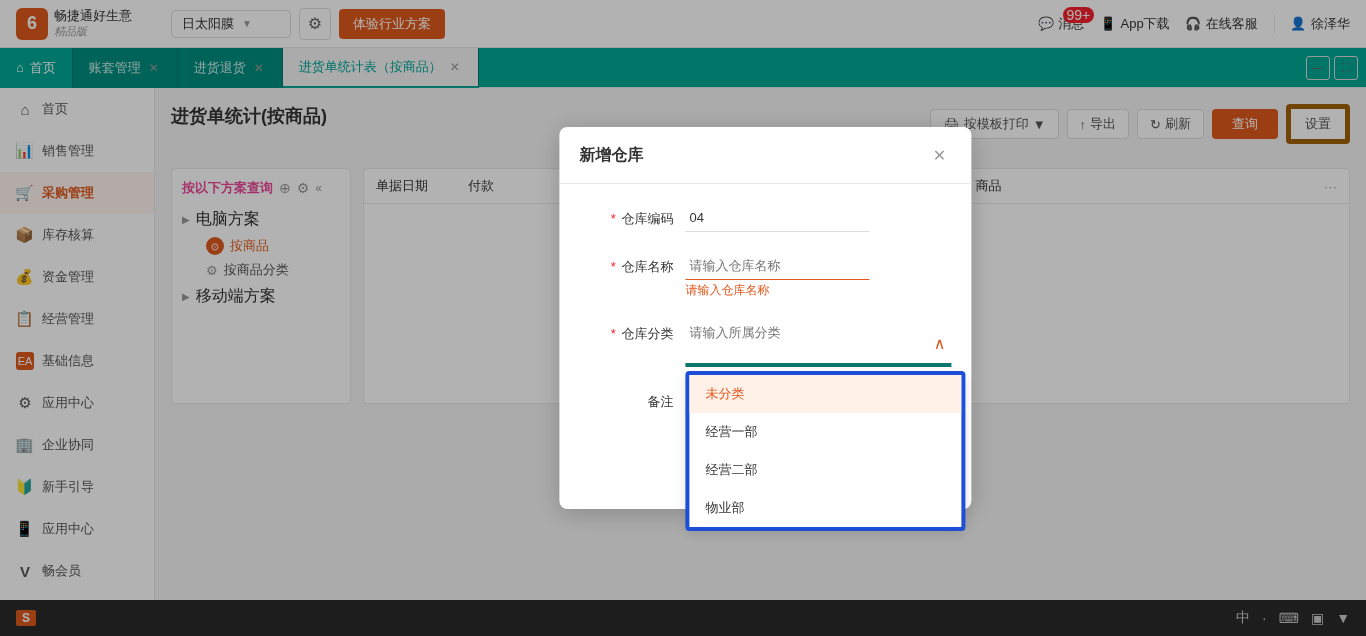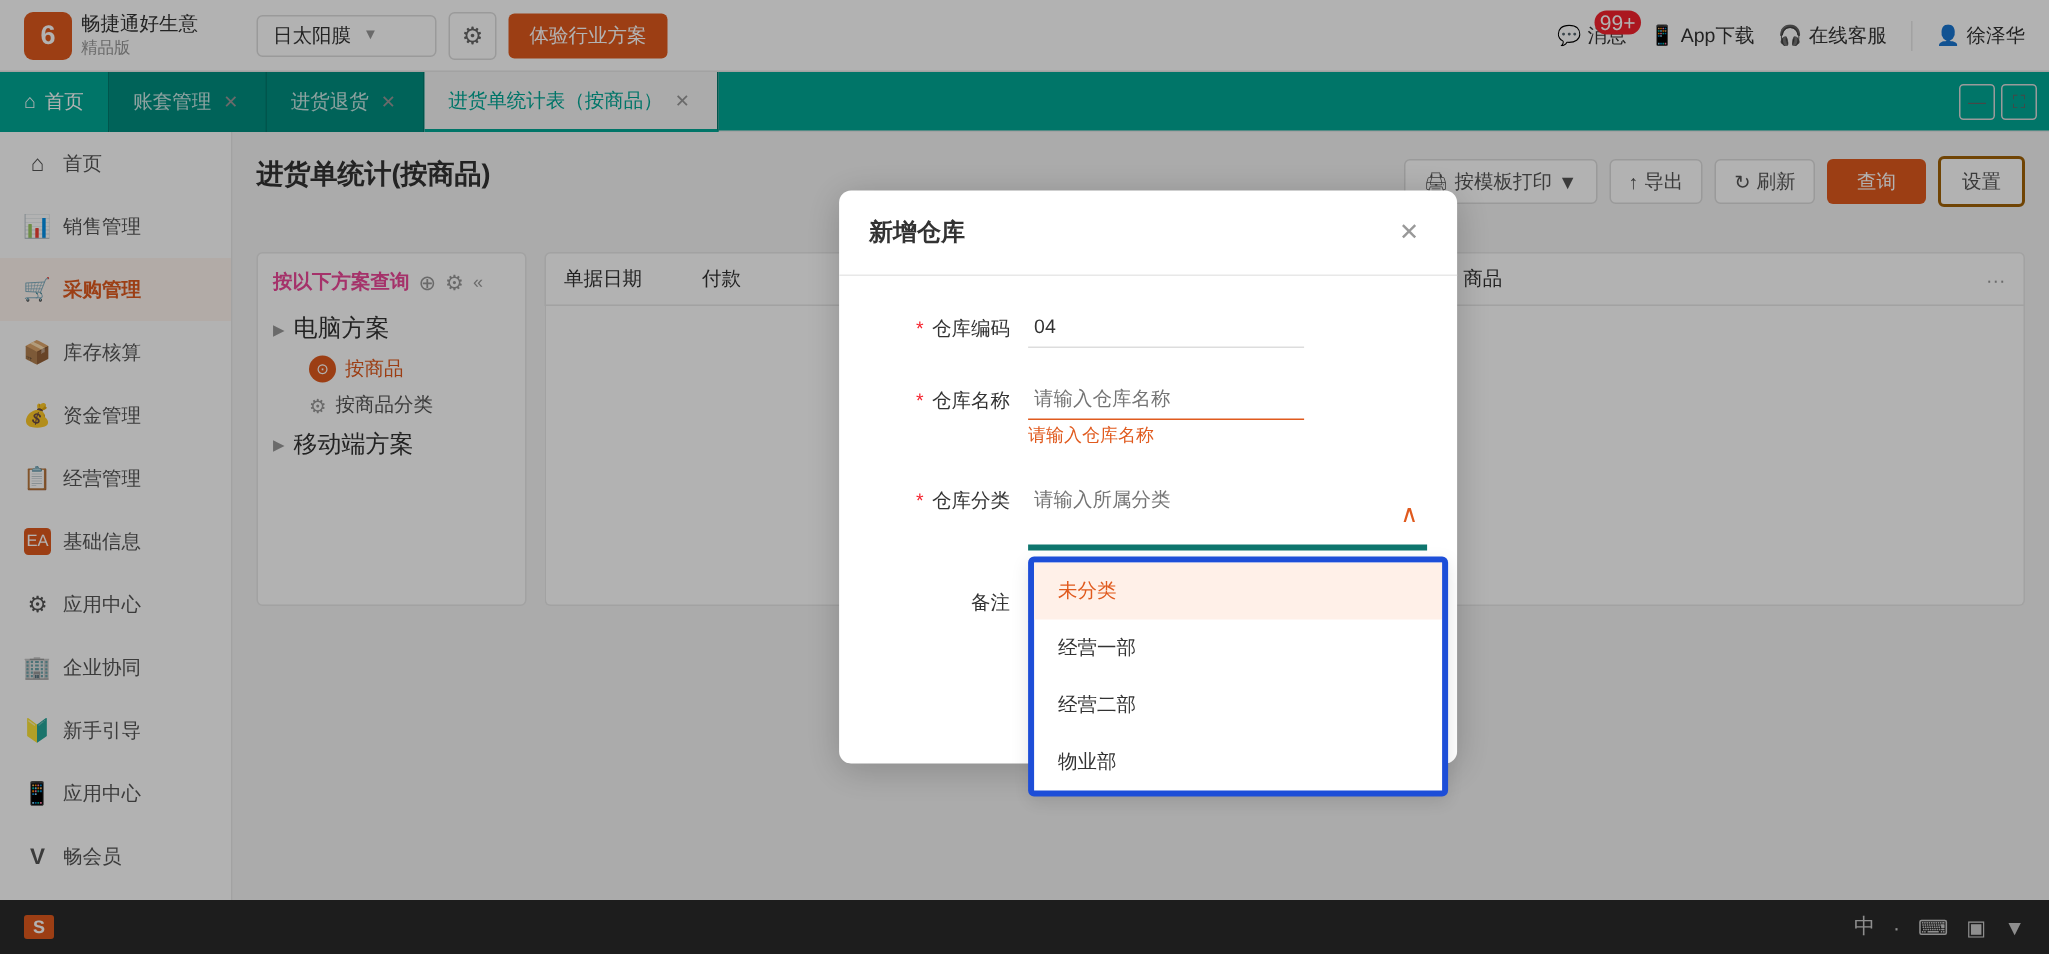--- a/index.html
+++ b/index.html
@@ -24,21 +24,21 @@
     }
     .logo-icon {
       width: 32px; height: 32px;
       background: #e05a1e;
       border-radius: 6px;
       display: flex; align-items: center; justify-content: center;
       color: #fff; font-size: 18px; font-weight: bold;
       margin-right: 6px;
     }
     .logo-text { font-size: 13px; color: #333; line-height: 1.3; }
-    .logo-sub { font-size: 11px; color: #999; }
+    .logo-sub { font-size: 11px; color: #999; font-style: italic; }
     .header-middle {
       flex: 1;
       display: flex;
       align-items: center;
       gap: 8px;
     }
     .store-selector {
       display: flex; align-items: center;
       border: 1px solid #ddd; border-radius: 4px;
       padding: 4px 10px; font-size: 13px; color: #333;
@@ -164,21 +164,21 @@
       border: 1px solid #ddd; border-radius: 4px;
       padding: 5px 12px; font-size: 13px; cursor: pointer;
       background: #fff; color: #555;
     }
     .toolbar-btn-primary {
       background: #e05a1e; color: #fff; border: none;
       border-radius: 4px; padding: 6px 20px; font-size: 13px;
       cursor: pointer;
     }
     .toolbar-btn-secondary {
-      background: #fff; color: #555; border: 2px solid #a16207;
+      background: #fff; color: #555; border: 5px solid #a16207;
       border-radius: 4px; padding: 6px 14px; font-size: 13px;
       cursor: pointer;
     }
     .tree-node { display: flex; align-items: center; gap: 6px; padding: 4px 0; cursor: pointer; }
     .tree-arrow { color: #999; font-size: 10px; }
     .tree-label { color: #333; }
     .tree-child { padding-left: 24px; }
     .tree-child-item { display: flex; align-items: center; gap: 6px; padding: 3px 0; cursor: pointer; }
     .active-dot {
       width: 18px; height: 18px; border-radius: 50%;

